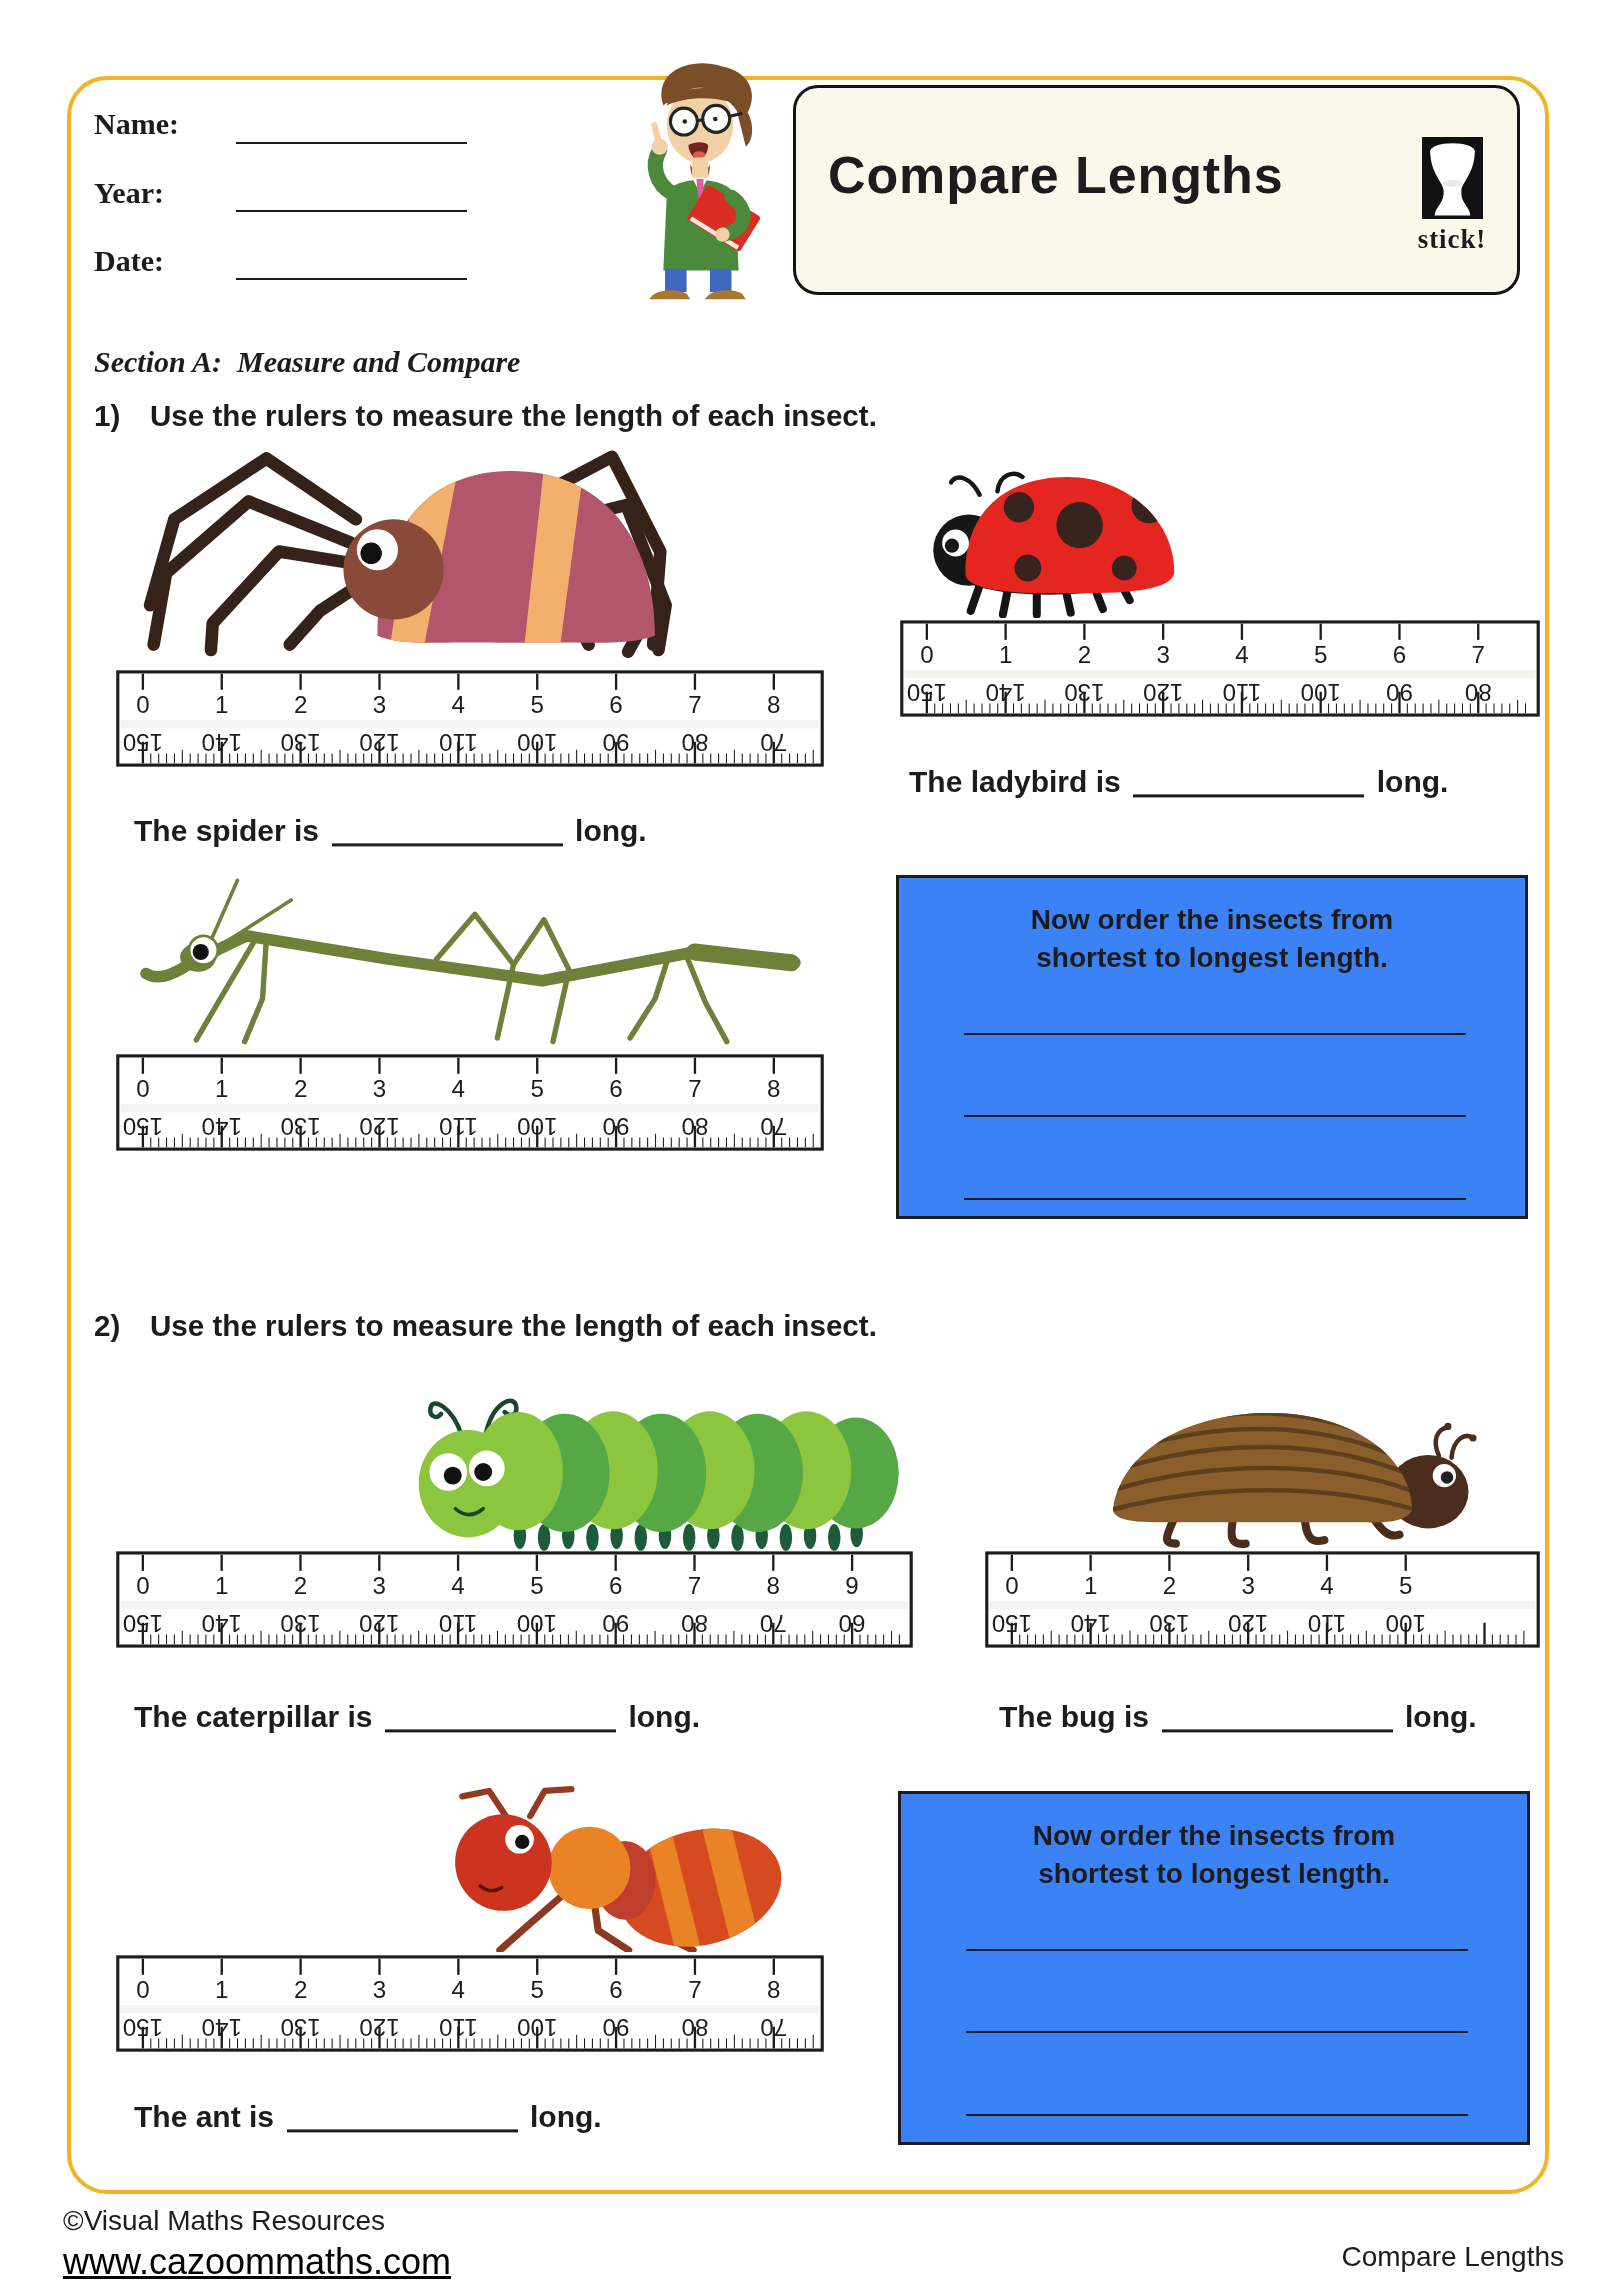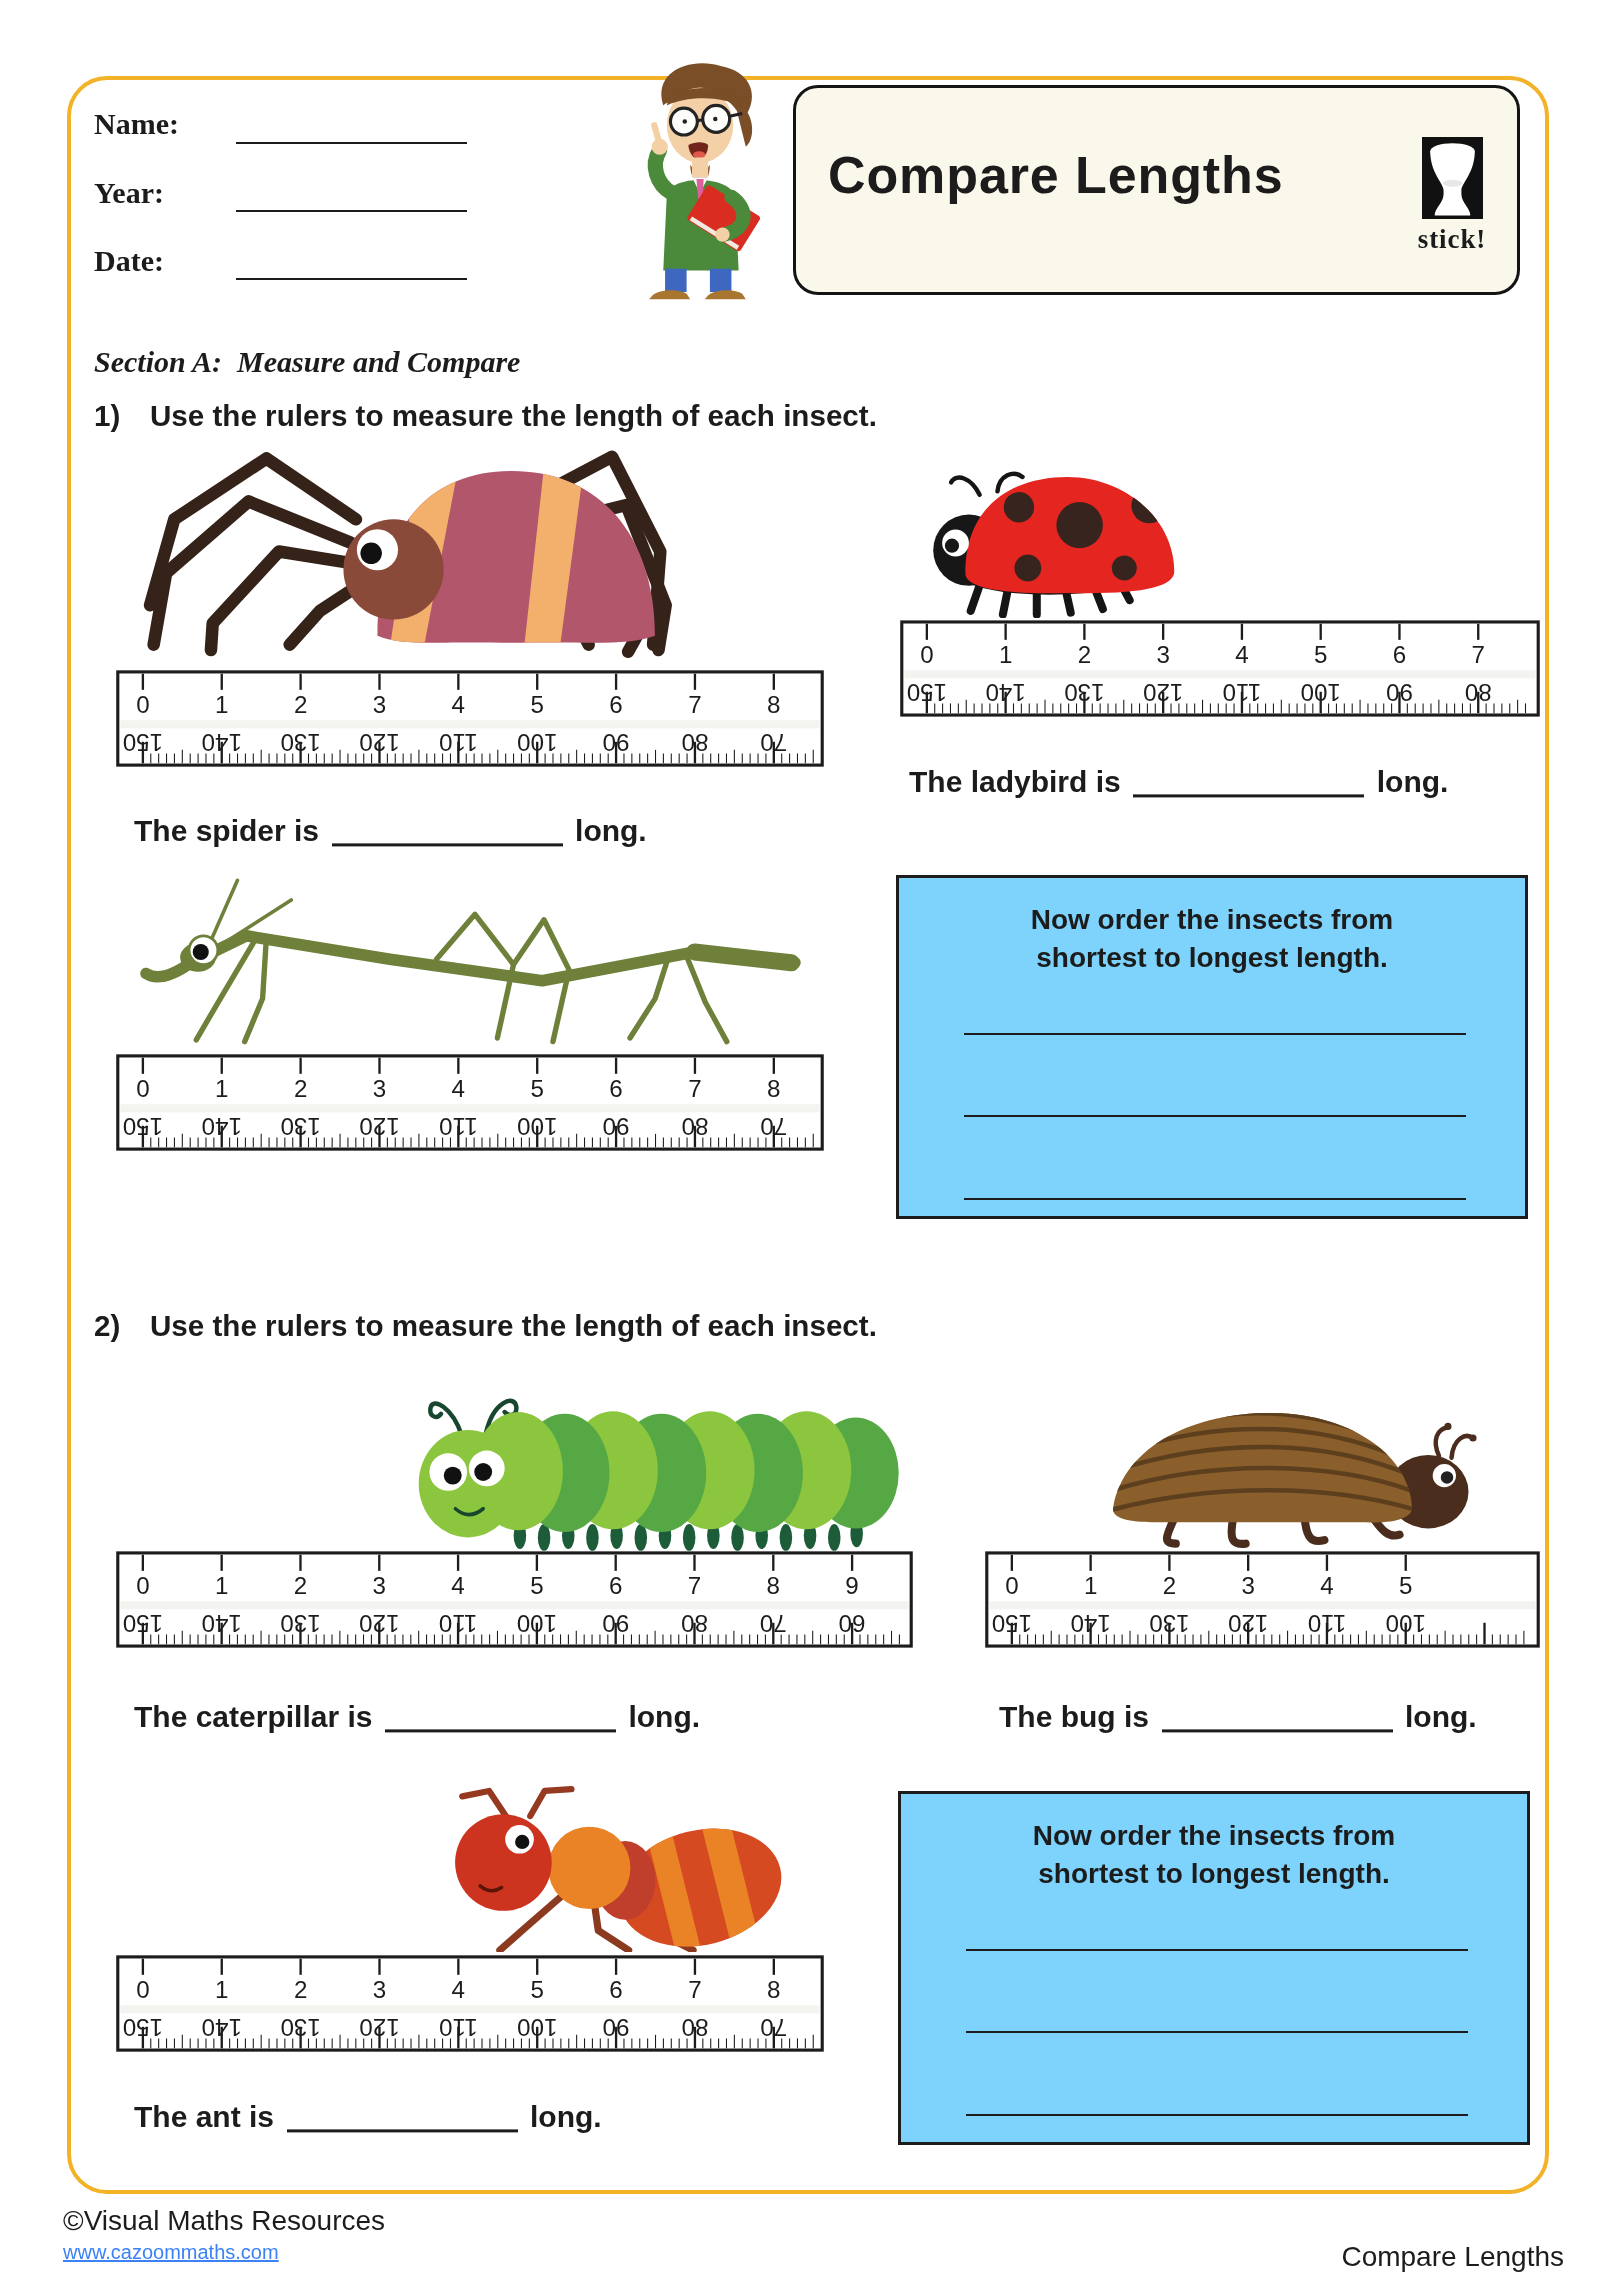--- a/index.html
+++ b/index.html
@@ -24,27 +24,27 @@
   .section-head{font-family:"Liberation Serif",serif;font-style:italic;font-weight:700;font-size:30px;}
   .question{font-size:29.6px;font-weight:700;display:flex;}
   .question .qnum{width:56px;flex:0 0 auto;}
 
   
   .sentence{font-size:30px;font-weight:700;white-space:nowrap;}
   .blank{display:inline-block;width:231px;height:1em;border-bottom:3.6px solid #1c1c1c;
          margin:0 12.5px;transform:translateY(5.4px);}
 
   
-  .order-box{border:3.6px solid #1c1c1c;background:#7dd3fc;box-sizing:border-box;}
+  .order-box{border:3.6px solid #1c1c1c;background:#3b82f6;box-sizing:border-box;}
   .order-title{margin-top:23px;text-align:center;font-size:28px;font-weight:700;line-height:1.35;}
   .answer-line{position:absolute;left:65px;width:502px;height:0;border-bottom:2.7px solid #1c1c1c;}
 
   .ruler{line-height:0;}
   .footer-text{font-size:28px;}
-  .footer-link{font-size:20px;color:#3b82f6;text-decoration:underline;cursor:pointer;}
+  .footer-link{font-size:36px;color:#000000;text-decoration:underline;cursor:pointer;}
 </style>
 </head>
 <body>
 
 <div class="page">
   <div class="frame"></div>
 
   <div class="abs field-label" style="left:94px;top:107px;">Name:</div>
   <div class="abs field-line" style="left:236px;top:142px;"></div>
   <div class="abs field-label" style="left:94px;top:176px;">Year:</div>

